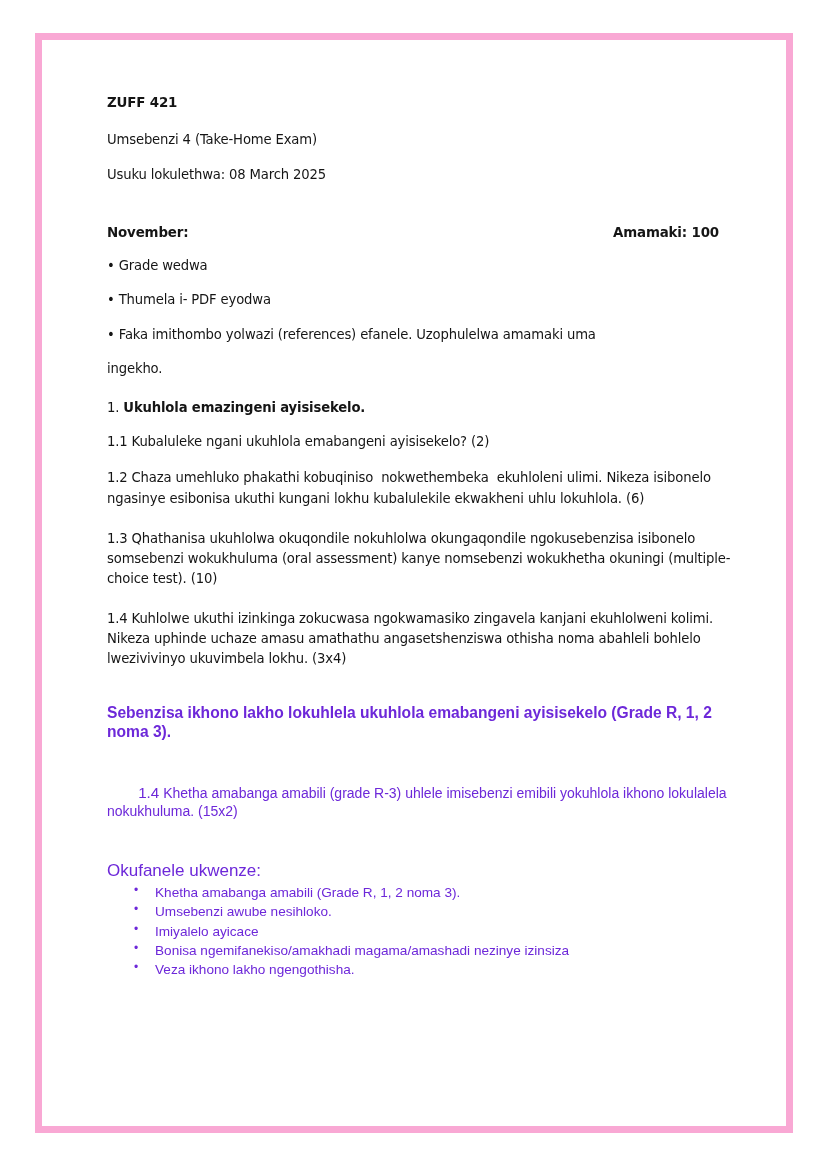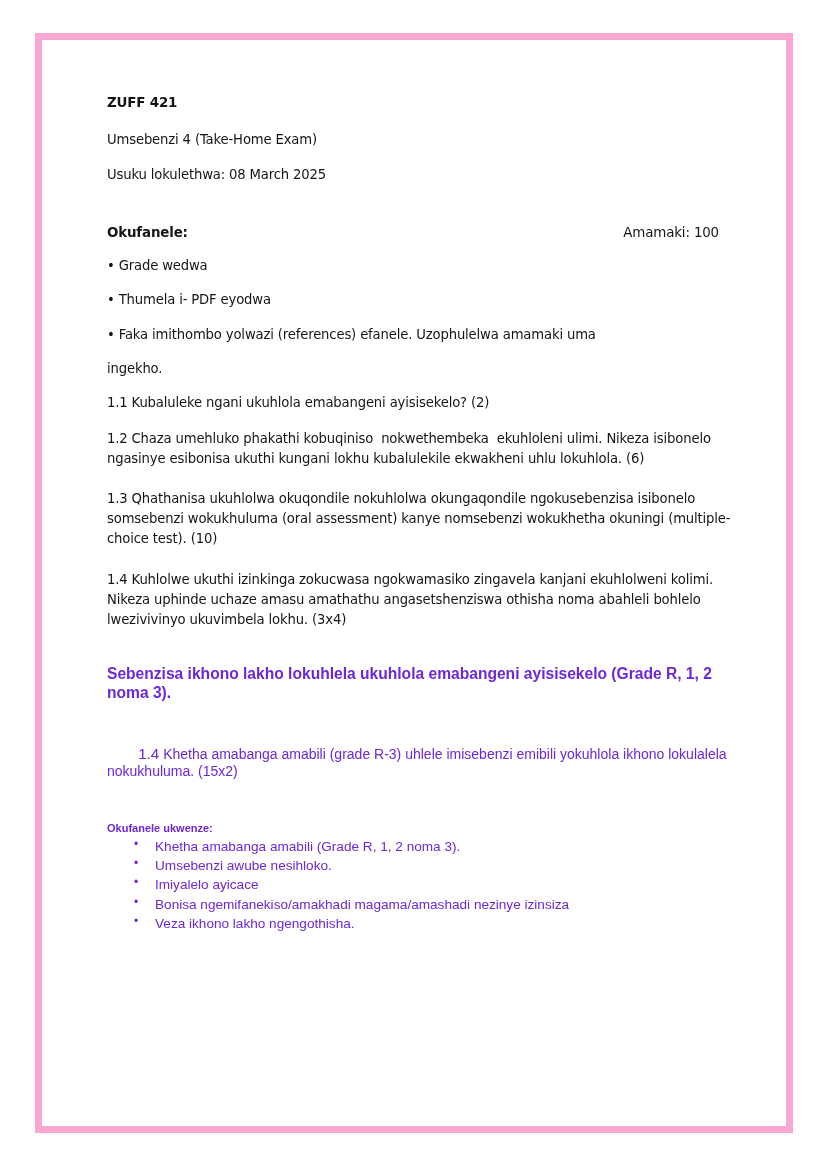--- a/index.html
+++ b/index.html
@@ -58,21 +58,21 @@
   .marks-row {
     display: flex;
     justify-content: space-between;
     align-items: baseline;
     margin: 0 0 20px 0;
     padding-top: 24px;
     line-height: 1.0;
   }
   .marks-row .lbl { font-weight: bold; font-size: 13.4px; }
   .marks-row .val {
-    font-weight: normal;
+    font-weight: bold;
     font-size: 13.4px;
     padding-right: 13px;
     margin-left: 16px;
   }
 
   .bullet-line {
     margin: 0 0 21px 0;
     line-height: 1.0;
     white-space: pre-wrap;
   }
@@ -110,22 +110,22 @@
   }
   .secB-q {
     font-size: 14px;
     line-height: 1.22;
     margin: 26px 0 0 0;
     white-space: pre-wrap;
   }
   .secB-q .bignum { font-size: 15.2px; }
 
   .secB-sub {
-    font-weight: bold;
-    font-size: 11px;
+    font-weight: normal;
+    font-size: 17px;
     line-height: 1.2;
     margin: 24px 0 0 0;
   }
   .secB-list {
     list-style: none;
     margin: 2px 0 0 0;
     padding: 0;
     font-size: 13.6px;
   }
   .secB-list li {
@@ -149,29 +149,33 @@
 
     <div class="secA">
 
       <div class="title-line">ZUFF 421</div>
 
       <div class="ln">Umsebenzi 4 (Take-Home Exam)</div>
 
       <div class="ln">Usuku lokulethwa: 08 March 2025</div>
 
       <div class="marks-row">
-        <span class="lbl">Okufanele:</span>
+        <span class="lbl">November:</span>
         <span class="val">Amamaki: 100</span>
       </div>
 
       <div class="bullet-line">• Grade wedwa</div>
       <div class="bullet-line">• Thumela i- PDF eyodwa</div>
       <div class="bullet-line">• Faka imithombo yolwazi (references) efanele. Uzophulelwa amamaki uma</div>
       <div class="cont-line">ingekho.</div>
 
+      <div class="q-head">
+        <span class="num">1.</span>
+        <span class="txt">Ukuhlola emazingeni ayisisekelo.</span>
+      </div>
 
       <div class="q-para single">1.1 Kubaluleke ngani ukuhlola emabangeni ayisisekelo? (2)</div>
       <div class="q-para">1.2 Chaza umehluko phakathi kobuqiniso  nokwethembeka  ekuhloleni ulimi. Nikeza isibonelo ngasinye esibonisa ukuthi kungani lokhu kubalulekile ekwakheni uhlu lokuhlola. (6)</div>
       <div class="q-para">1.3 Qhathanisa ukuhlolwa okuqondile nokuhlolwa okungaqondile ngokusebenzisa isibonelo somsebenzi wokukhuluma (oral assessment) kanye nomsebenzi wokukhetha okuningi (multiple-choice test). (10)</div>
       <div class="q-para">1.4 Kuhlolwe ukuthi izinkinga zokucwasa ngokwamasiko zingavela kanjani ekuhlolweni kolimi. Nikeza uphinde uchaze amasu amathathu angasetshenziswa othisha noma abahleli bohlelo lwezivivinyo ukuvimbela lokhu. (3x4)</div>
 
     </div>
 
     <div class="secB">
 

